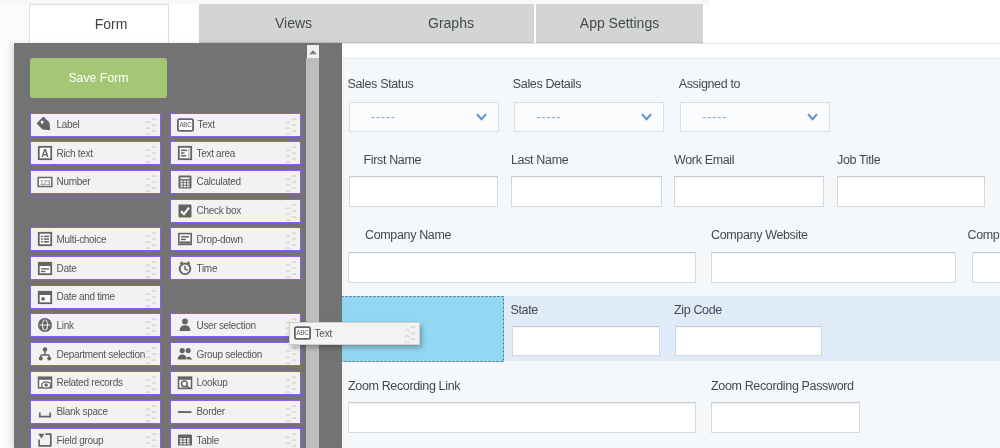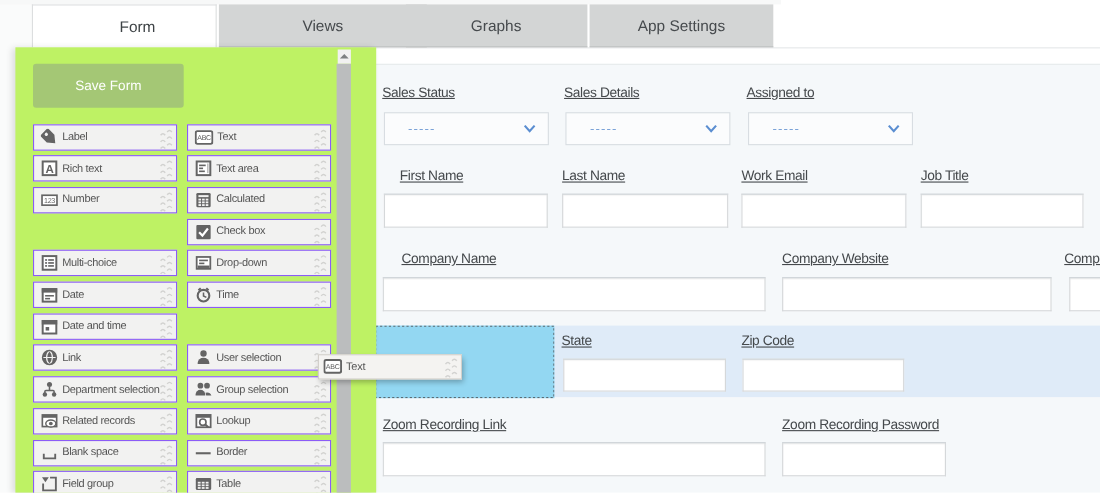--- a/index.html
+++ b/index.html
@@ -13,28 +13,28 @@
          font-size:14px; color:#464a4d; }
   .tab.gray { background:#d3d5d5; border-bottom:1px solid #bfc2c2; }
   .tab.active { background:#fff; border:1px solid #dcdedf; border-bottom:none; color:#3e4346; }
 
   
   #topband { left:306px; top:43px; width:694px; height:15px; background:#fff; border-top:1px solid #e4e7e8; }
   #canvas  { left:318px; top:58px; width:682px; height:390px; background:#f5f8fa; border-top:1px solid #e7eaec; }
   #hlband  { left:318px; top:296px; width:682px; height:65px; background:#dfebf8; }
   #dropzone{ left:341px; top:296px; width:163px; height:66px; background:#93d7f2; }
 
-  .flabel { position:absolute; font-size:12.5px; letter-spacing:-0.35px; line-height:1.25; color:#45494c; white-space:nowrap;text-decoration:underline; }
+  .flabel { position:absolute; font-size:12.5px; letter-spacing:-0.35px; line-height:1.25; color:#45494c; white-space:nowrap; }
   .tinput { position:absolute; height:31px; background:#fff; border:1px solid #d5d8da; border-top-color:#c6ccd1; box-shadow:inset 0 1px 1px rgba(0,0,0,0.05); }
   .dd     { position:absolute; height:30px; width:150px; background:#fbfcfd; border:1px solid #d8dde2; }
   .dd .dash { position:absolute; left:21px; top:7px; color:#7ba3d8; font-size:12px; letter-spacing:1px; }
   .dd svg  { position:absolute; right:11px; top:10px; }
 
   
-  #panel { left:14px; top:43px; width:328px; height:405px; background:#bef264;
+  #panel { left:14px; top:43px; width:328px; height:405px; background:#737373;
            box-shadow:-3px 1px 6px rgba(0,0,0,0.12); }
   #saveBtn { position:absolute; left:16px; top:15px; width:137px; height:40px; background:#a4c775;
              border-radius:3px; color:#fff; font-size:12.3px; text-align:center; line-height:40px; }
   .pitem { position:absolute; width:131px; height:24px; background:#f2f2f1; border:1px solid #8b5cf6;
            display:flex; align-items:center; padding-left:6.5px; font-size:10px; letter-spacing:-0.3px; color:#555; white-space:nowrap; }
   .pitem svg.ic { margin-right:3.5px; flex:none; }
   .pitem .grip { position:absolute; right:2px; top:2px; }
   .c1 { left:15.5px; } .c2 { left:155.5px; }
 
   
@@ -104,21 +104,21 @@
   <div class="flabel" style="left:510.5px;top:303px;">State</div>
   <div class="flabel" style="left:674px;top:303px;">Zip Code</div>
   <div class="tinput" style="left:511.5px;top:326px;width:148px;height:30px;"></div>
   <div class="tinput" style="left:674.5px;top:326px;width:147.5px;height:30px;"></div>
 
   <div class="flabel" style="left:348px;top:378.5px;">Zoom Recording Link</div>
   <div class="flabel" style="left:711px;top:378.5px;">Zoom Recording Password</div>
   <div class="tinput" style="left:348px;top:401.5px;width:348px;"></div>
   <div class="tinput" style="left:711px;top:401.5px;width:149px;"></div>
 
-  <div class="tab active" style="left:29px;width:168px;padding-left:24px;">Form</div>
+  <div class="tab active" style="left:29px;width:140px;padding-left:24px;">Form</div>
   <div class="tab gray" style="left:199px;width:189px;">Views</div>
   <div class="tab gray" style="left:368.5px;width:165px;">Graphs</div>
   <div class="tab gray" style="left:536px;width:167px;">App Settings</div>
 
   <div class="abs" id="panel">
     <div id="saveBtn">Save Form</div>
 
     <div class="pitem c1" style="top:69.5px">
         <svg class="ic" width="16" height="16" viewBox="0 0 16 16">
           <g transform="rotate(-45 8 8)">

